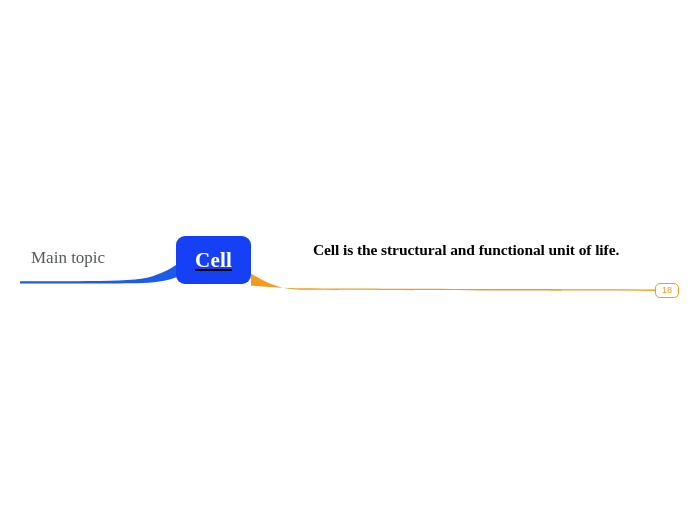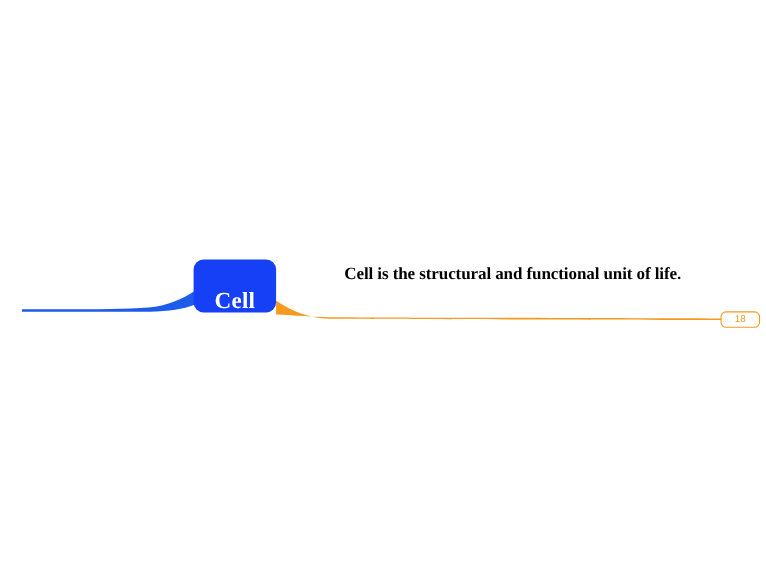--- a/index.html
+++ b/index.html
@@ -35,24 +35,25 @@
 
   
   .central-node {
     position: absolute;
     left: 176px;
     top: 236px;
     width: 75px;
     height: 48px;
     border-radius: 9px;
     display: flex;
-    align-items: flex-end;
+    align-items: center;
     justify-content: center;
     box-sizing: border-box;
     cursor: default;
+    text-decoration: underline;
   }
   .central-node-label {
     color: #ffffff;
     font-family: "Liberation Serif", serif;
     font-weight: bold;
     font-size: 21px;
     line-height: 1;
     letter-spacing: 0.2px;
     white-space: nowrap;
   }
@@ -83,21 +84,21 @@
     letter-spacing: -0.1px;
   }
 
   
   .count-badge {
     position: absolute;
     left: 655px;
     top: 283px;
     min-width: 21px;
     height: 15px;
-    padding: 0 12px;
+    padding: 0 6px;
     box-sizing: border-box;
     border: 1px solid #f59a1e;
     border-radius: 5px;
     background: #ffffff;
     display: flex;
     align-items: center;
     justify-content: center;
     font-family: "Liberation Sans", sans-serif;
     font-size: 9px;
     color: #f59a1e;
@@ -121,20 +122,21 @@
 
     <path d="M 251 273.5
              L 251 285.8
              C 268 286.6, 286 288.0, 300 288.3
              C 400 288.9, 560 289.2, 656 289.6
              L 656 290.9
              C 560 290.6, 400 290.3, 300 289.8
              C 280 289.5, 266 283.0, 251 273.5 Z" fill="#f59a1e"></path>
   </svg>
 
+  <div class="left-topic-label">Main topic</div>
 
   <div class="central-node" style="background:#1640f5;">
     <span class="central-node-label">Cell</span>
   </div>
 
   <div class="right-branch-text">Cell is the structural and functional unit of life.</div>
 
   <div class="count-badge">18</div>
 
 </div>

